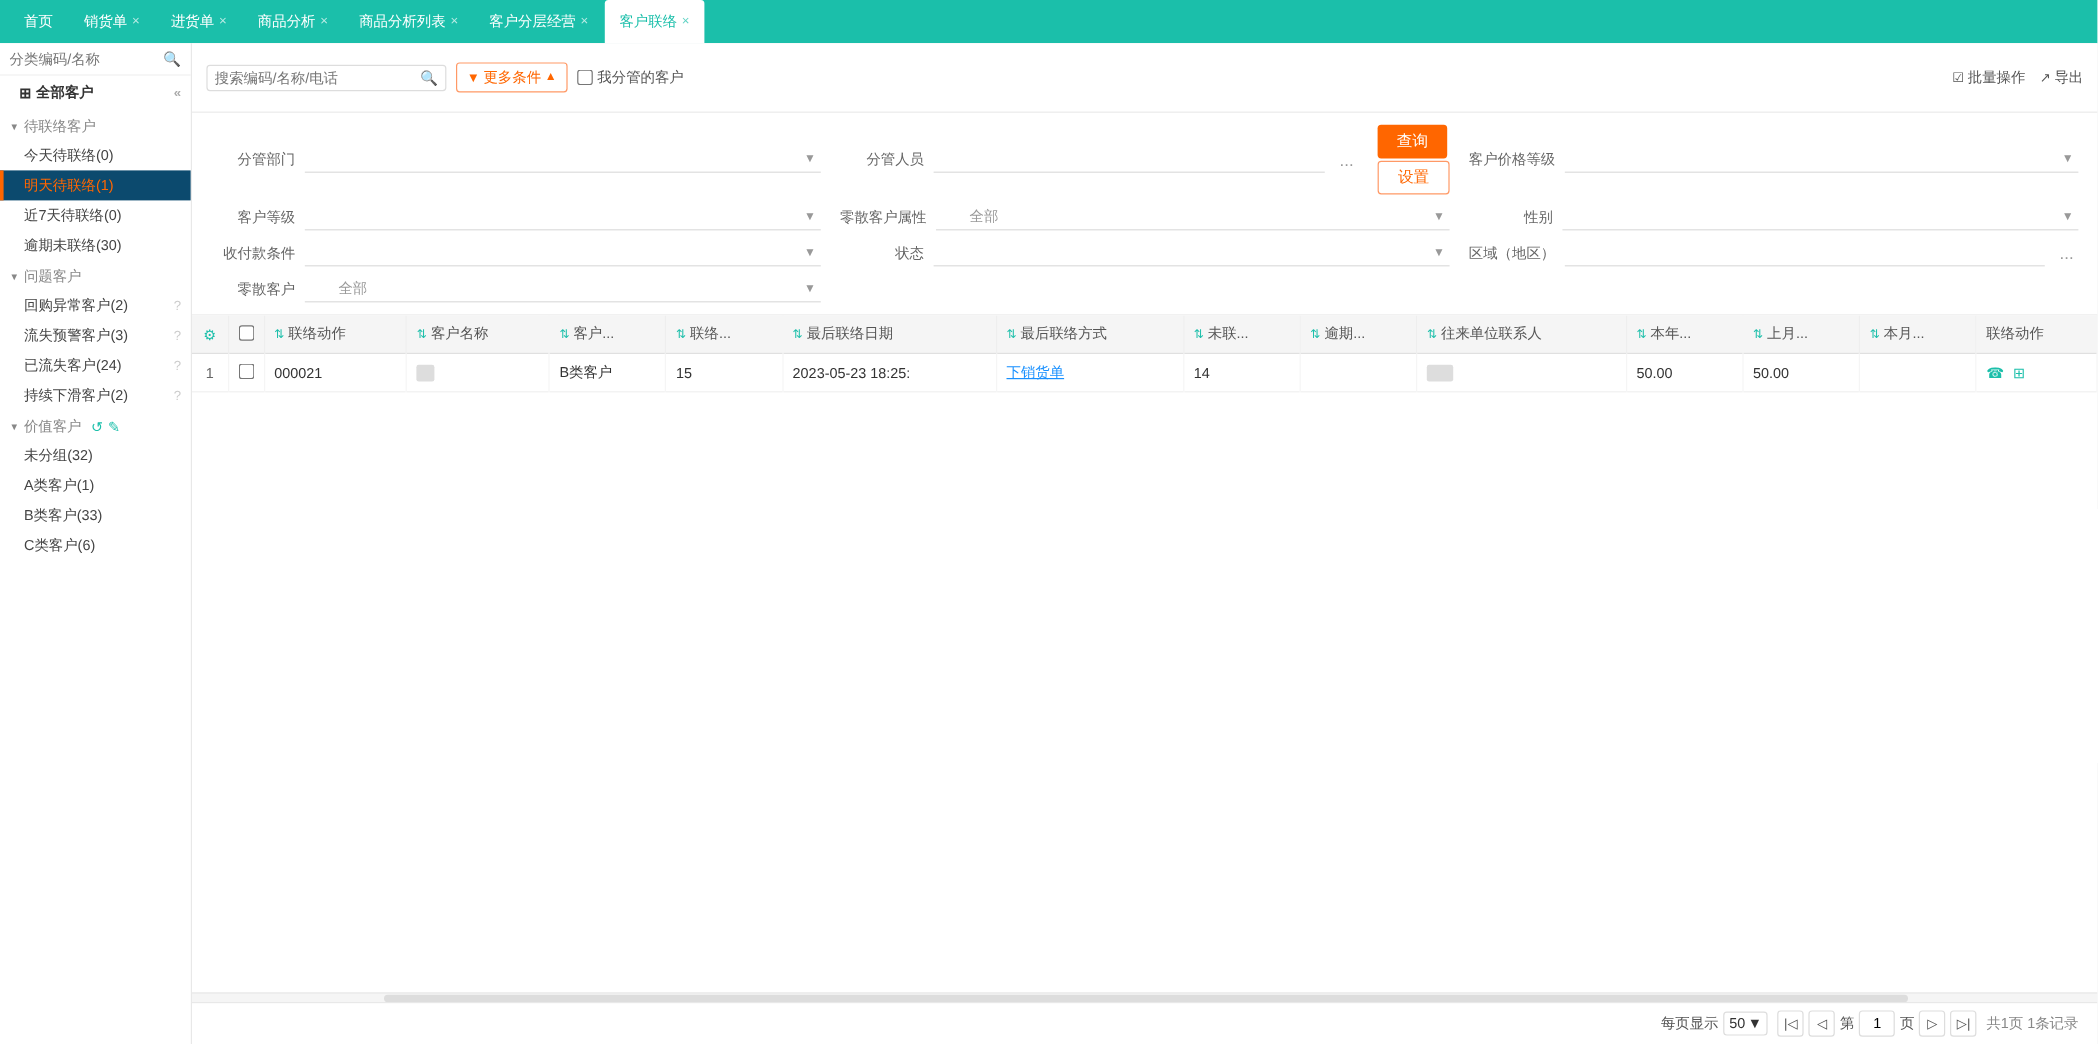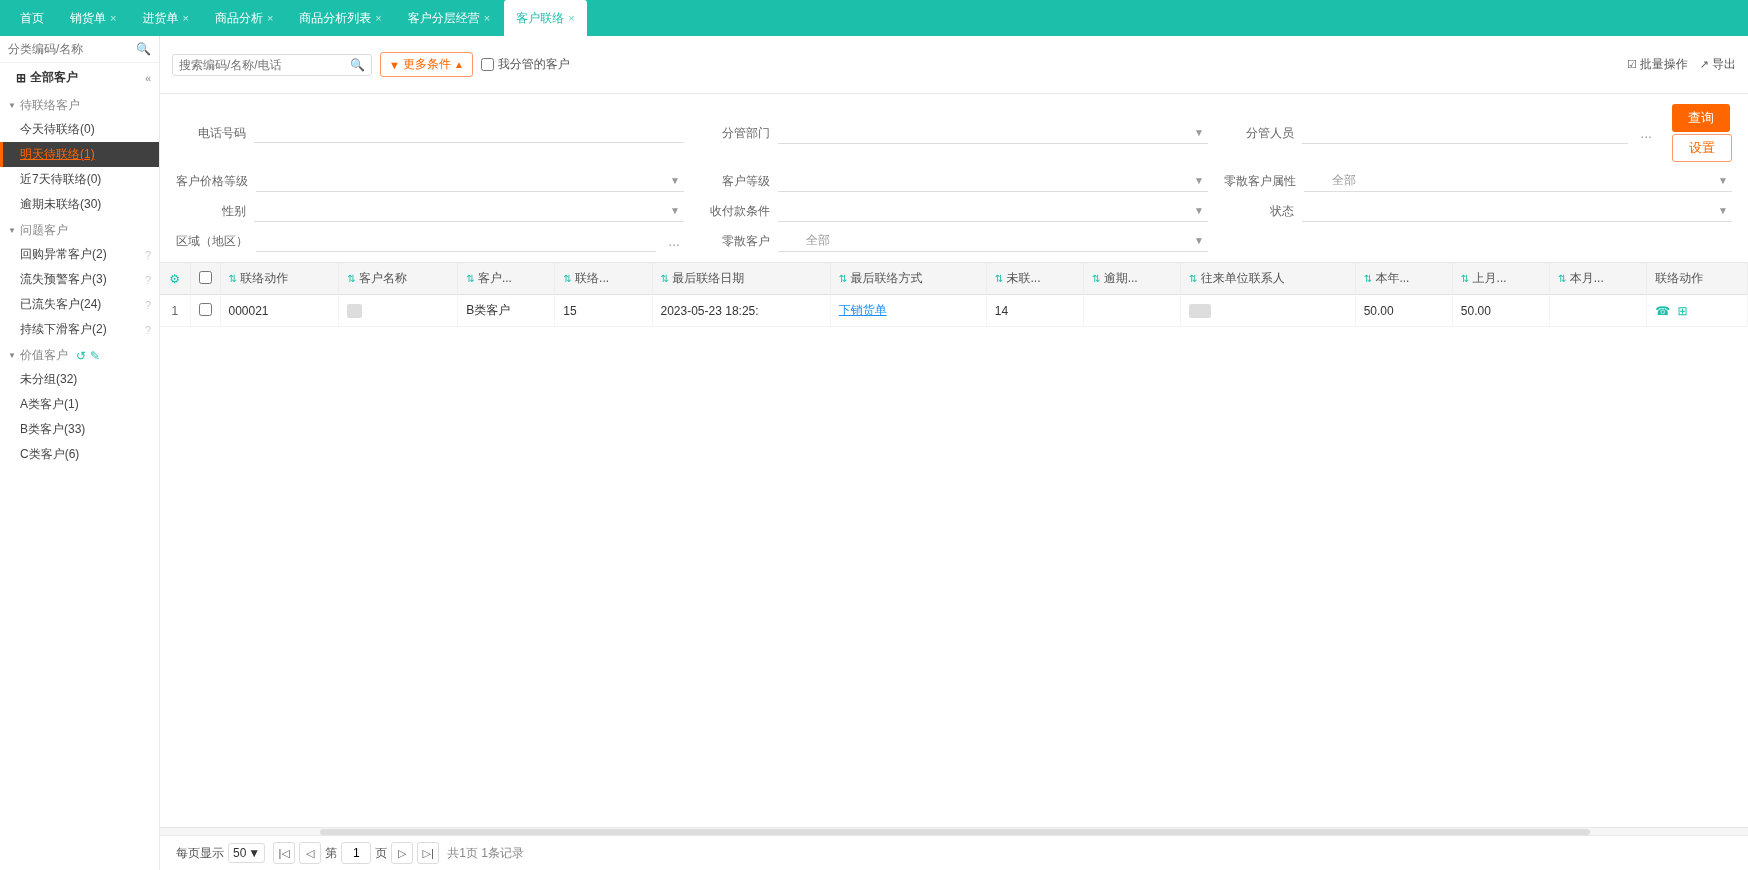--- a/index.html
+++ b/index.html
@@ -78,21 +78,21 @@
       gap: 4px;
     }
     .sidebar-item {
       padding: 4px 8px 4px 20px;
       cursor: pointer;
       color: #444;
       display: flex;
       align-items: center;
       justify-content: space-between;
     }
-    .sidebar-item.active { background: #404040; color: #ff6600; border-left: 3px solid #ff6600; padding-left: 17px; text-decoration: underline; }
+    .sidebar-item.active { background: #0c4a6e; color: #ff6600; border-left: 3px solid #ff6600; padding-left: 17px; }
 
     
     .content {
       flex: 1;
       display: flex;
       flex-direction: column;
       overflow: hidden;
       background: #f5f5f5;
     }
 
@@ -258,20 +258,21 @@
       border-right: 1px solid #f5f5f5;
     }
     td.link-cell { color: #1890ff; cursor: pointer; text-decoration: underline; }
     td.row-num { color: #666; text-align: center; width: 30px; }
     td.checkbox-cell { width: 30px; text-align: center; }
 
     
     .footer {
       display: flex;
       align-items: center;
+      justify-content: flex-end;
       padding: 6px 16px;
       background: #fff;
       border-top: 1px solid #e8e8e8;
       gap: 8px;
       font-size: 12px;
       color: #555;
     }
     .footer-page-size {
       display: flex;
       align-items: center;
@@ -455,24 +456,20 @@
         </div>
         <div class="export">
           <span style="font-size:11px;">↗</span>
           <span>导出</span>
         </div>
       </div>
     </div>
 
     <div class="filter-panel">
 
-      <div class="filter-row">
-        <span class="filter-label">电话号码</span>
-        <input class="filter-input" type="text" style="">
-      </div>
       <div class="filter-row">
         <span class="filter-label">分管部门</span>
         <div class="filter-select">
           <span class="select-text"></span>
           <span class="select-arrow">▼</span>
         </div>
       </div>
       <div class="filter-row">
         <span class="filter-label">分管人员</span>
         <div class="filter-select">

